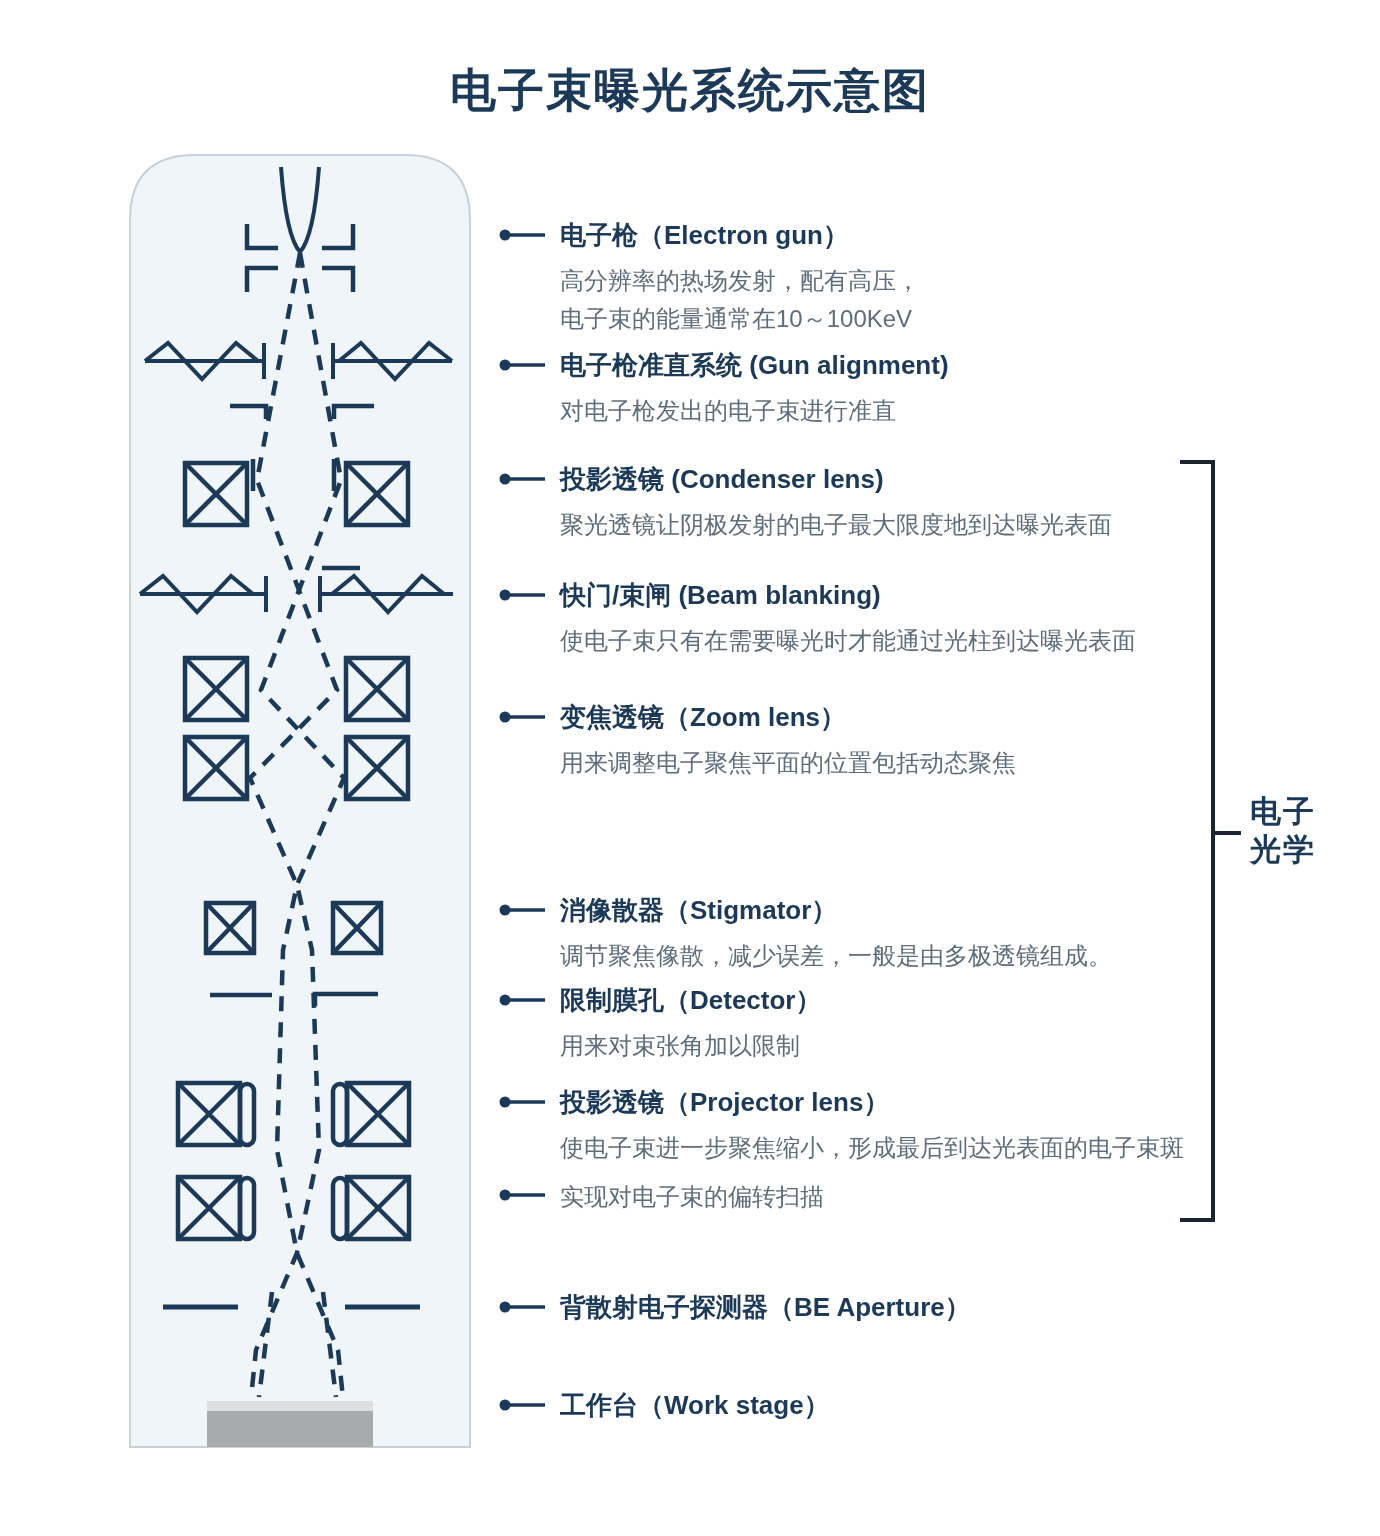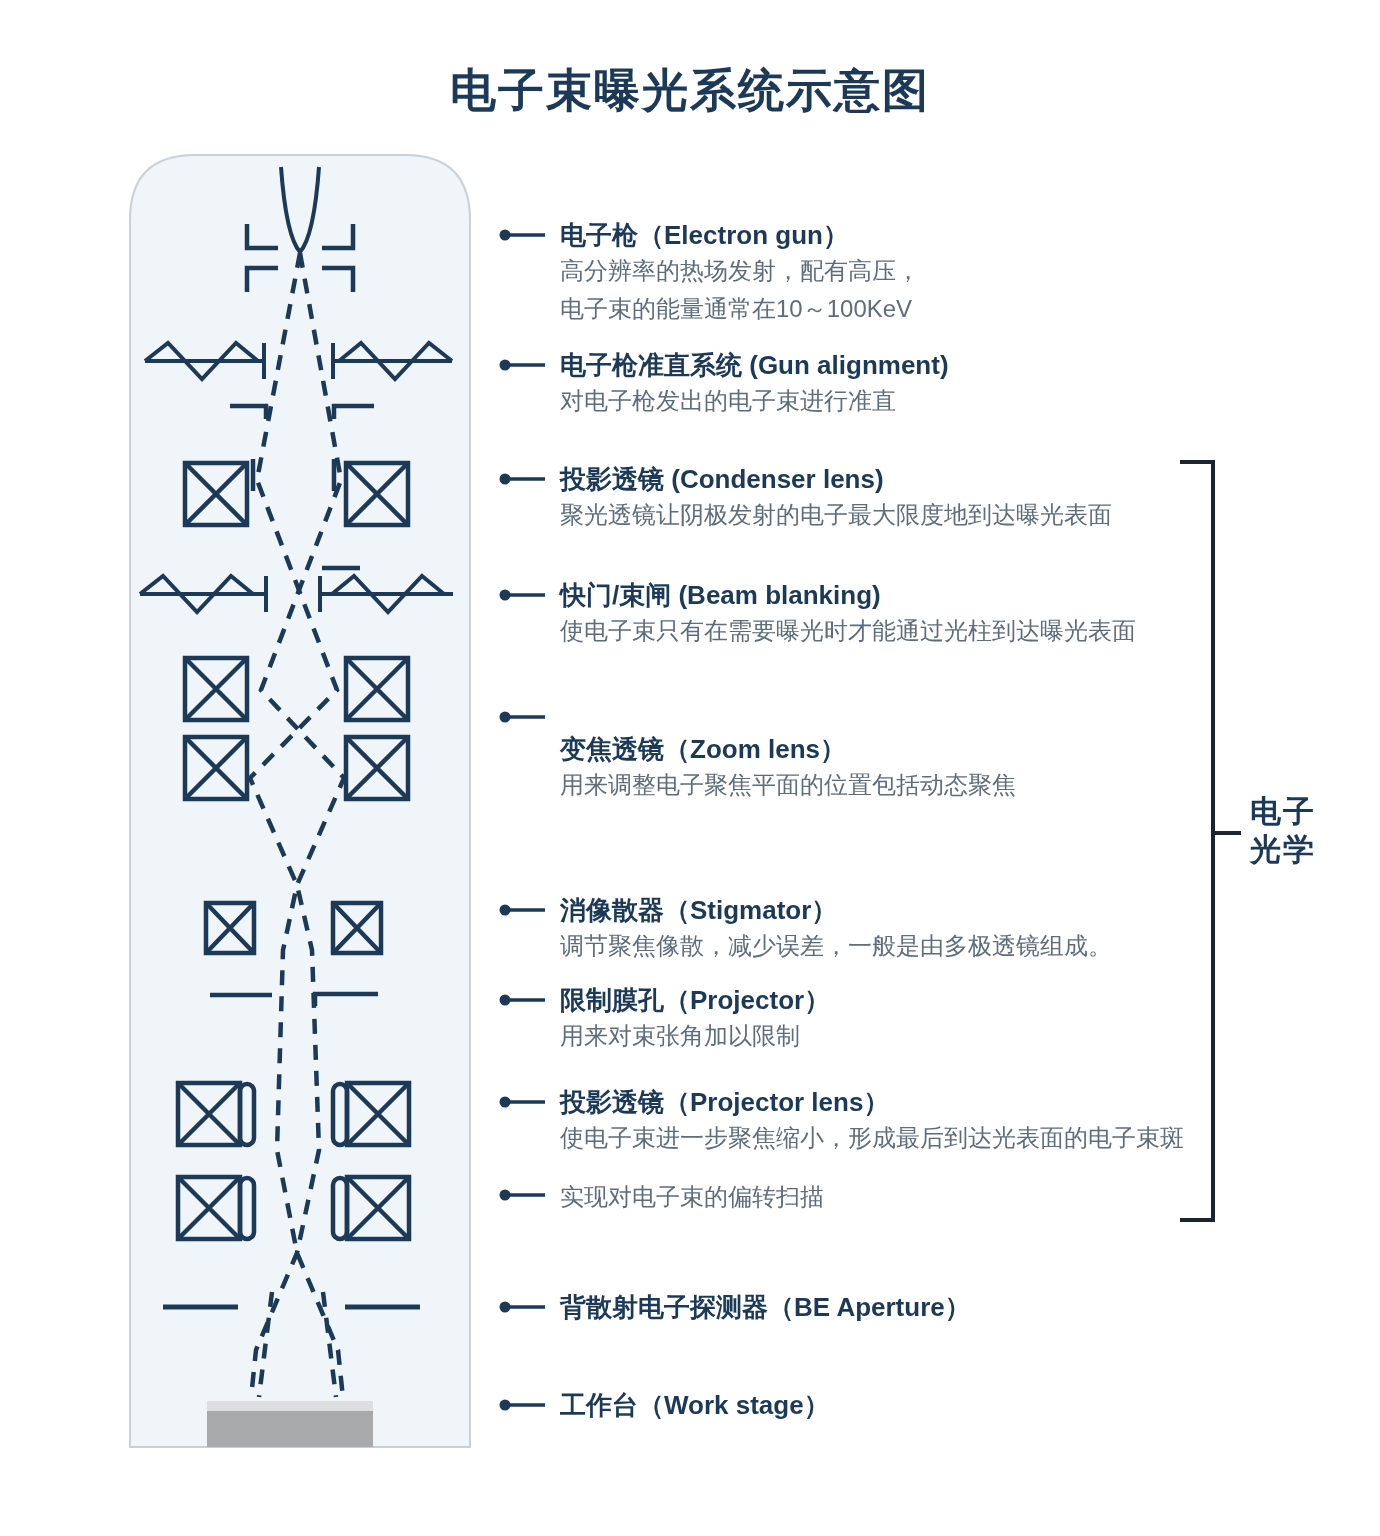--- a/index.html
+++ b/index.html
@@ -20,21 +20,21 @@
   .diagram-svg{position:absolute;left:0;top:0;}
   .title{
     position:absolute;top:60px;left:0;width:100%;text-align:center;
     font-size:46px;font-weight:bold;color:var(--navy);letter-spacing:2px;
   }
   .label{position:absolute;left:560px;width:660px;}
   .label-title{
     font-size:26px;font-weight:bold;color:var(--navy);
     line-height:34px;white-space:nowrap;
   }
-  .label-title + .label-desc{}
+  .label-title + .label-desc{margin-top:10px;}
   .label-desc{
     font-size:24px;color:var(--desc);line-height:38px;white-space:nowrap;
   }
   .optics-label{
     position:absolute;left:1250px;top:793px;
     font-size:31px;font-weight:bold;color:var(--navy);line-height:38px;
     letter-spacing:2px;
   }
   
   .ln{stroke:var(--navy);fill:none;stroke-width:4;}
@@ -202,32 +202,32 @@
   <div class="label" style="top:462px">
     <div class="label-title">投影透镜 (Condenser lens)</div>
     <div class="label-desc">聚光透镜让阴极发射的电子最大限度地到达曝光表面</div>
   </div>
 
   <div class="label" style="top:578px">
     <div class="label-title">快门/束闸 (Beam blanking)</div>
     <div class="label-desc">使电子束只有在需要曝光时才能通过光柱到达曝光表面</div>
   </div>
 
-  <div class="label" style="top:732px">
+  <div class="label" style="top:700px">
     <div class="label-title">变焦透镜（Zoom lens）</div>
     <div class="label-desc">用来调整电子聚焦平面的位置包括动态聚焦</div>
   </div>
 
   <div class="label" style="top:893px">
     <div class="label-title">消像散器（Stigmator）</div>
     <div class="label-desc">调节聚焦像散，减少误差，一般是由多极透镜组成。</div>
   </div>
 
   <div class="label" style="top:983px">
-    <div class="label-title">限制膜孔（Projector）</div>
+    <div class="label-title">限制膜孔（Detector）</div>
     <div class="label-desc">用来对束张角加以限制</div>
   </div>
 
   <div class="label" style="top:1085px">
     <div class="label-title">投影透镜（Projector lens）</div>
     <div class="label-desc">使电子束进一步聚焦缩小，形成最后到达光表面的电子束斑</div>
   </div>
 
   <div class="label" style="top:1178px">
     <div class="label-desc">实现对电子束的偏转扫描</div>

